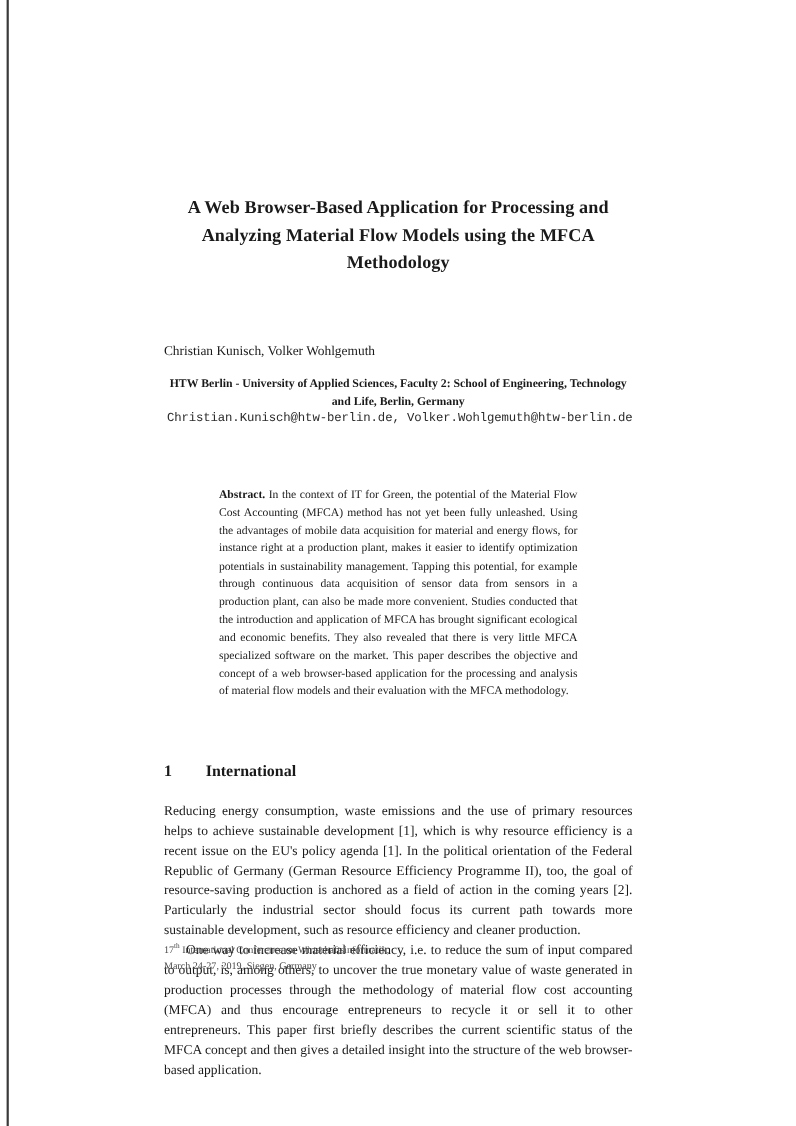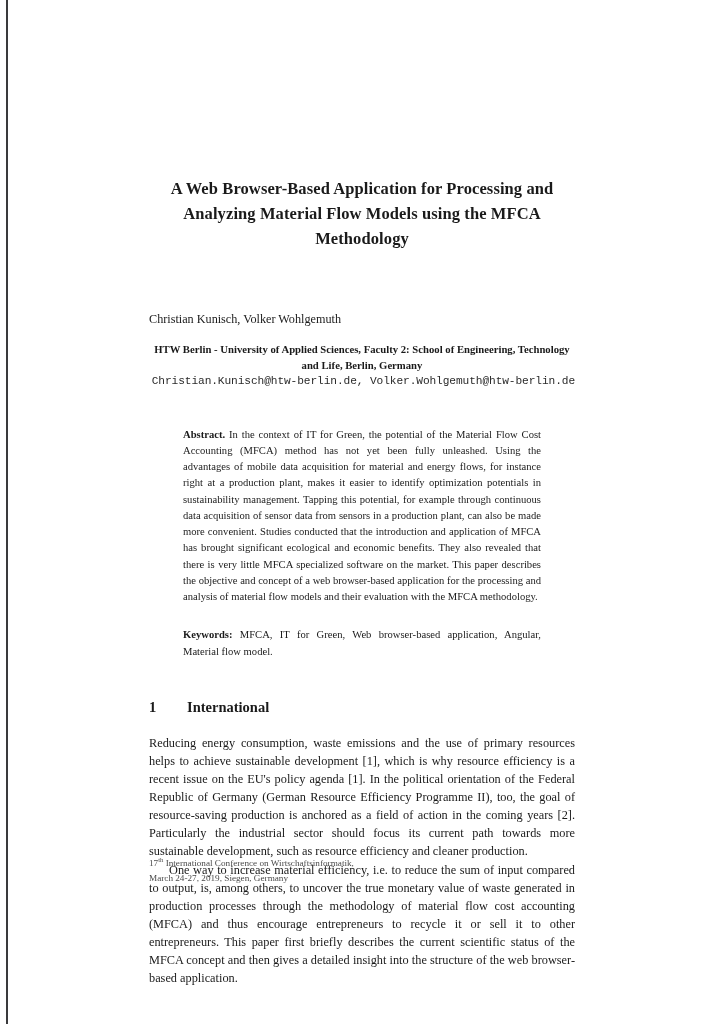--- a/index.html
+++ b/index.html
@@ -77,21 +77,21 @@
   }
 
   
   .abstract-block {
     margin: 0 auto;
     padding-top: 40px;
     width: 358px;
   }
 
   .abstract {
-    margin: 0;
+    margin: 16px;
     font-size: 10.6px;
     line-height: 1.535;
     text-align: justify;
   }
 
   .abstract .lead,
   .keywords .lead {
     font-weight: bold;
   }
 
@@ -162,21 +162,20 @@
 
     <p class="authors">Christian Kunisch, Volker Wohlgemuth</p>
 
     <p class="affiliation">HTW Berlin - University of Applied Sciences, Faculty 2: School of Engineering, Technology and Life, Berlin, Germany</p>
 
     <p class="emails">Christian.Kunisch@htw-berlin.de, Volker.Wohlgemuth@htw-berlin.de</p>
 
     <div class="abstract-block">
       <p class="abstract"><span class="lead">Abstract.</span> <span>In the context of IT for Green, the potential of the Material Flow Cost Accounting (MFCA) method has not yet been fully unleashed. Using the advantages of mobile data acquisition for material and energy flows, for instance right at a production plant, makes it easier to identify optimization potentials in sustainability management. Tapping this potential, for example through continuous data acquisition of sensor data from sensors in a production plant, can also be made more convenient. Studies conducted that the introduction and application of MFCA has brought significant ecological and economic benefits. They also revealed that there is very little MFCA specialized software on the market. This paper describes the objective and concept of a web browser-based application for the processing and analysis of material flow models and their evaluation with the MFCA methodology.</span></p>
 
-      <p class="keywords"><span class="lead">Keywords:</span> <span>MFCA, IT for Green, Web browser-based application, Angular, Material flow model.</span></p>
     </div>
 
     <h2 class="section-head">
       <span class="section-num">1</span>
       <span>International</span>
     </h2>
 
     <p class="body-par">Reducing energy consumption, waste emissions and the use of primary resources helps to achieve sustainable development [1], which is why resource efficiency is a recent issue on the EU's policy agenda [1]. In the political orientation of the Federal Republic of Germany (German Resource Efficiency Programme II), too, the goal of resource-saving production is anchored as a field of action in the coming years [2]. Particularly the industrial sector should focus its current path towards more sustainable development, such as resource efficiency and cleaner production.</p>
 
     <p class="body-par cont">One way to increase material efficiency, i.e. to reduce the sum of input compared to output, is, among others, to uncover the true monetary value of waste generated in production processes through the methodology of material flow cost accounting (MFCA) and thus encourage entrepreneurs to recycle it or sell it to other entrepreneurs. This paper first briefly describes the current scientific status of the MFCA concept and then gives a detailed insight into the structure of the web browser-based application.</p>

